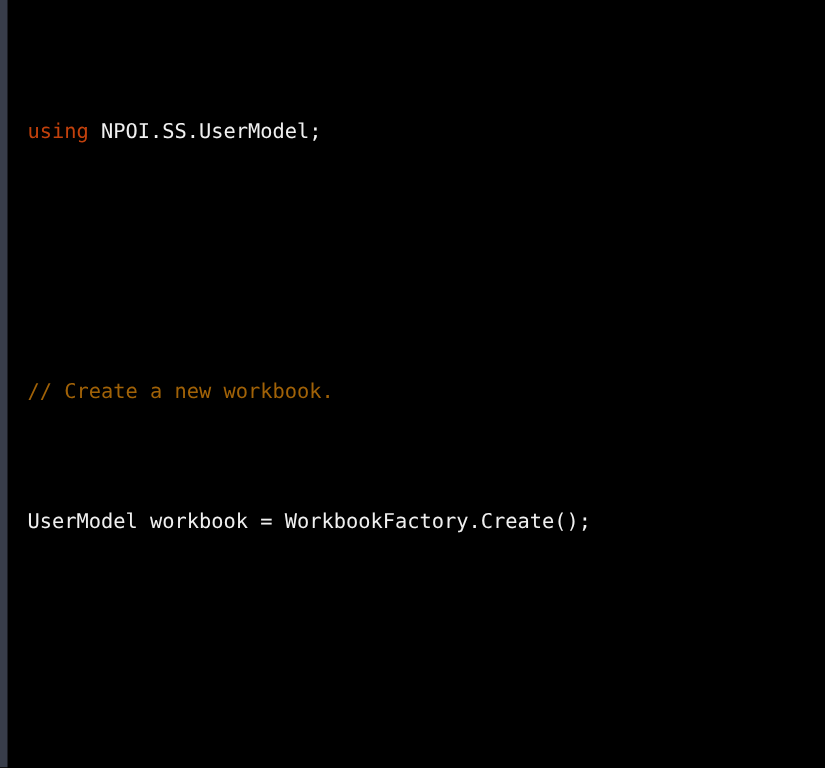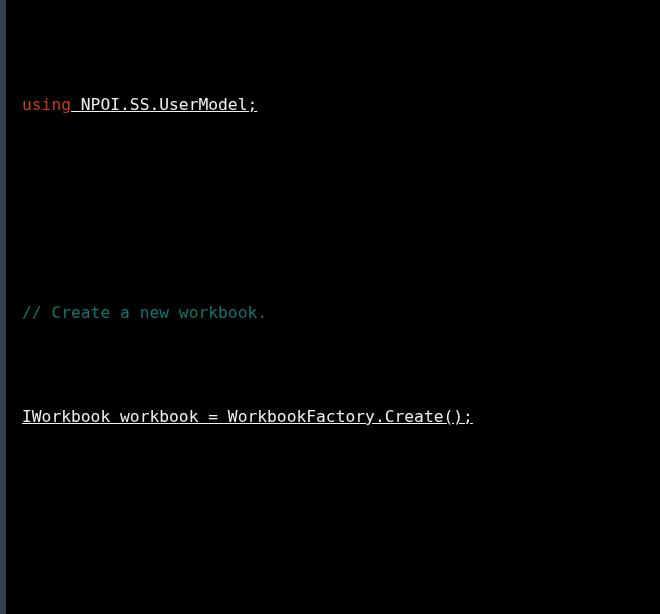--- a/index.html
+++ b/index.html
@@ -44,39 +44,39 @@
   }
   .ln {
     display: block;
     height: 26px;
     white-space: pre;
   }
   .ln.blank {
     height: 26px;
   }
   .tok-kw  { color: #c2410c; }
-  .tok-com { color: #0f766e; }
-  .tok-txt { color: #f0f0f0; text-decoration: underline; }
+  .tok-com { color: #a16207; }
+  .tok-txt { color: #f0f0f0; }
 </style>
 </head>
 <body>
 
 <div id="code-surface">
 
   <div id="gutter-bar"></div>
 
   <div id="code-block">
 
     <span class="ln"><span class="tok-kw">using</span><span class="tok-txt"> NPOI.SS.UserModel;</span></span>
 
     <span class="ln blank"> </span>
 
     <span class="ln"><span class="tok-com">// Create a new workbook.</span></span>
 
-    <span class="ln"><span class="tok-txt">IWorkbook workbook = WorkbookFactory.Create();</span></span>
+    <span class="ln"><span class="tok-txt">UserModel workbook = WorkbookFactory.Create();</span></span>
 
     <span class="ln blank"> </span>
 
     <span class="ln"></span>
 
     
 
     
 
     

